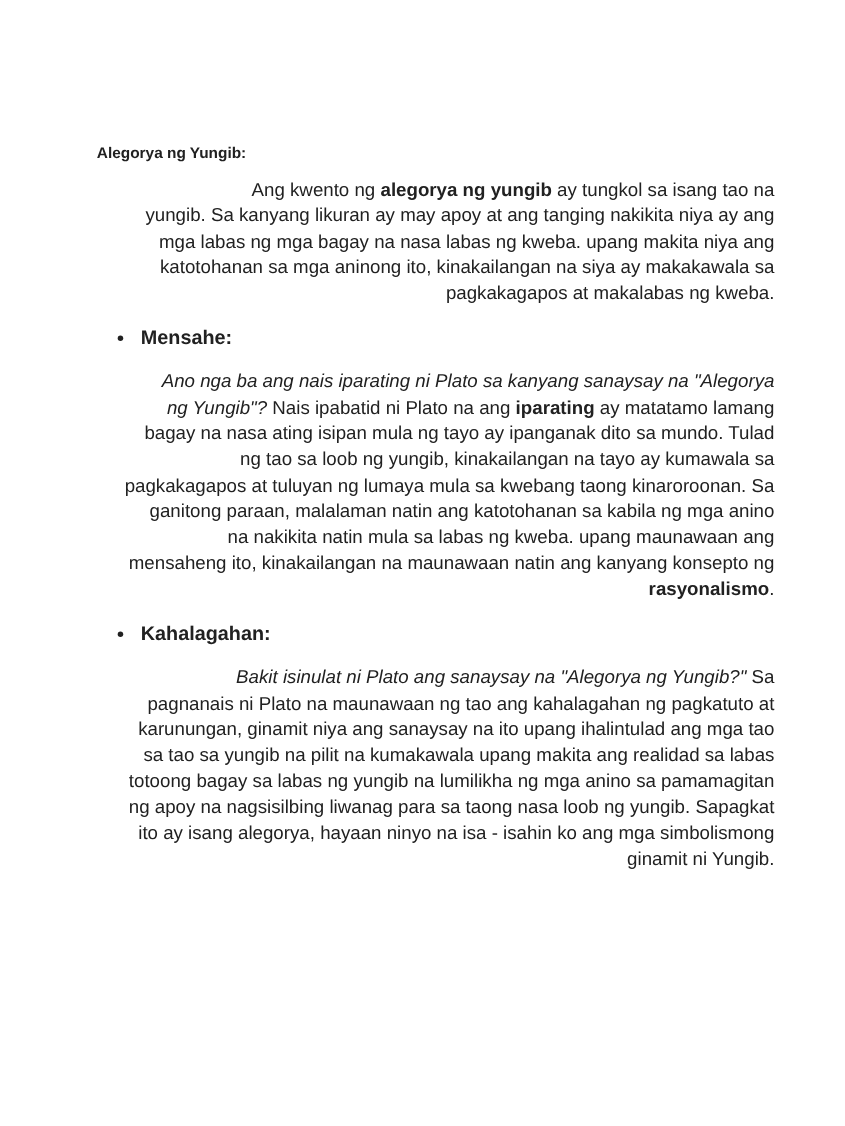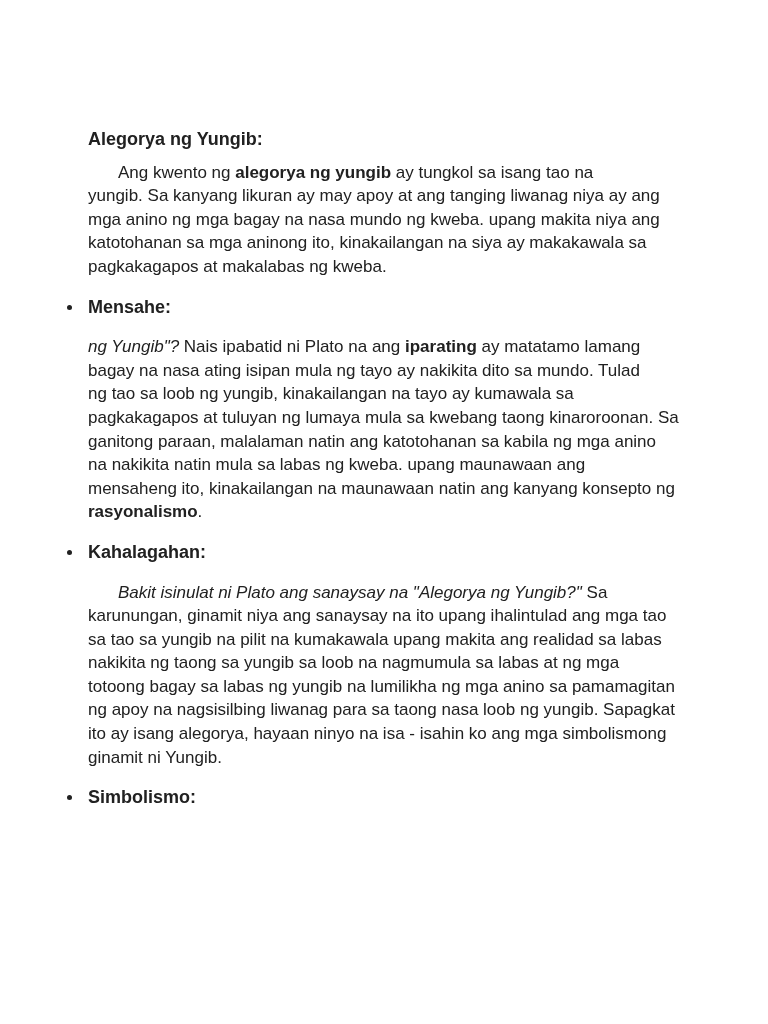--- a/index.html
+++ b/index.html
@@ -11,40 +11,42 @@
     overflow:hidden;
     position:relative;
   }
   .doc{
     position:absolute;
     left:88px;
     top:128px;
     width:616px;
   }
   .doc-title{
-    font-size:18px;
+    font-size:14px;
     font-weight:bold;
     line-height:23.6px;
     margin-bottom:9px;
     white-space:nowrap;
   }
   .para{margin-bottom:17px}
   .line{
     font-size:17px;
     line-height:23.6px;
     white-space:nowrap;
+    text-align:right;
   }
   .line.first-indent{padding-left:30px}
   .heading{
     position:relative;
     font-size:18px;
     font-weight:bold;
     line-height:23.6px;
     margin-bottom:16px;
     white-space:nowrap;
+    margin-left:40px;
   }
   .bullet{
     position:absolute;
     left:-21px;
     top:9px;
     width:5px;
     height:5px;
     border-radius:50%;
     background:#212121;
   }
@@ -52,42 +54,42 @@
   .run-i{font-style:italic}
 </style>
 </head>
 <body style="background: rgb(255, 255, 255); color: rgb(33, 33, 33);">
 
 <div class="doc">
   <div class="doc-title">Alegorya ng Yungib:</div>
   <div id="doc-blocks">
       <div class="para">
         <div class="line first-indent"><span>Ang kwento ng </span><span class="run-b">alegorya ng yungib</span><span> ay tungkol sa isang tao na</span></div>
-        <div class="line"><span>yungib. Sa kanyang likuran ay may apoy at ang tanging liwanag niya ay ang</span></div>
-        <div class="line"><span>mga anino ng mga bagay na nasa mundo ng kweba. upang makita niya ang</span></div>
+        <div class="line"><span>yungib. Sa kanyang likuran ay may apoy at ang tanging nakikita niya ay ang</span></div>
+        <div class="line"><span>mga labas ng mga bagay na nasa labas ng kweba. upang makita niya ang</span></div>
         <div class="line"><span>katotohanan sa mga aninong ito, kinakailangan na siya ay makakawala sa</span></div>
         <div class="line"><span>pagkakagapos at makalabas ng kweba.</span></div>
       </div>
       <div class="heading"><span class="bullet" style="background: rgb(33, 33, 33);"></span><span>Mensahe:</span></div>
       <div class="para">
+        <div class="line first-indent"><span class="run-i">Ano nga ba ang nais iparating ni Plato sa kanyang sanaysay na "Alegorya</span></div>
         <div class="line"><span class="run-i">ng Yungib"? </span><span>Nais ipabatid ni Plato na ang </span><span class="run-b">iparating</span><span> ay matatamo lamang</span></div>
-        <div class="line"><span>bagay na nasa ating isipan mula ng tayo ay nakikita dito sa mundo. Tulad</span></div>
+        <div class="line"><span>bagay na nasa ating isipan mula ng tayo ay ipanganak dito sa mundo. Tulad</span></div>
         <div class="line"><span>ng tao sa loob ng yungib, kinakailangan na tayo ay kumawala sa</span></div>
         <div class="line"><span>pagkakagapos at tuluyan ng lumaya mula sa kwebang taong kinaroroonan. Sa</span></div>
         <div class="line"><span>ganitong paraan, malalaman natin ang katotohanan sa kabila ng mga anino</span></div>
         <div class="line"><span>na nakikita natin mula sa labas ng kweba. upang maunawaan ang</span></div>
         <div class="line"><span>mensaheng ito, kinakailangan na maunawaan natin ang kanyang konsepto ng</span></div>
         <div class="line"><span class="run-b">rasyonalismo</span><span>.</span></div>
       </div>
       <div class="heading"><span class="bullet" style="background: rgb(33, 33, 33);"></span><span>Kahalagahan:</span></div>
       <div class="para">
         <div class="line first-indent"><span class="run-i">Bakit isinulat ni Plato ang sanaysay na "Alegorya ng Yungib?" </span><span>Sa</span></div>
+        <div class="line"><span>pagnanais ni Plato na maunawaan ng tao ang kahalagahan ng pagkatuto at</span></div>
         <div class="line"><span>karunungan, ginamit niya ang sanaysay na ito upang ihalintulad ang mga tao</span></div>
         <div class="line"><span>sa tao sa yungib na pilit na kumakawala upang makita ang realidad sa labas</span></div>
-        <div class="line"><span>nakikita ng taong sa yungib sa loob na nagmumula sa labas at ng mga</span></div>
         <div class="line"><span>totoong bagay sa labas ng yungib na lumilikha ng mga anino sa pamamagitan</span></div>
         <div class="line"><span>ng apoy na nagsisilbing liwanag para sa taong nasa loob ng yungib. Sapagkat</span></div>
         <div class="line"><span>ito ay isang alegorya, hayaan ninyo na isa - isahin ko ang mga simbolismong</span></div>
         <div class="line"><span>ginamit ni Yungib.</span></div>
       </div>
-      <div class="heading"><span class="bullet" style="background: rgb(33, 33, 33);"></span><span>Simbolismo:</span></div>
     </div>
 </div>
 
 </body></html>

